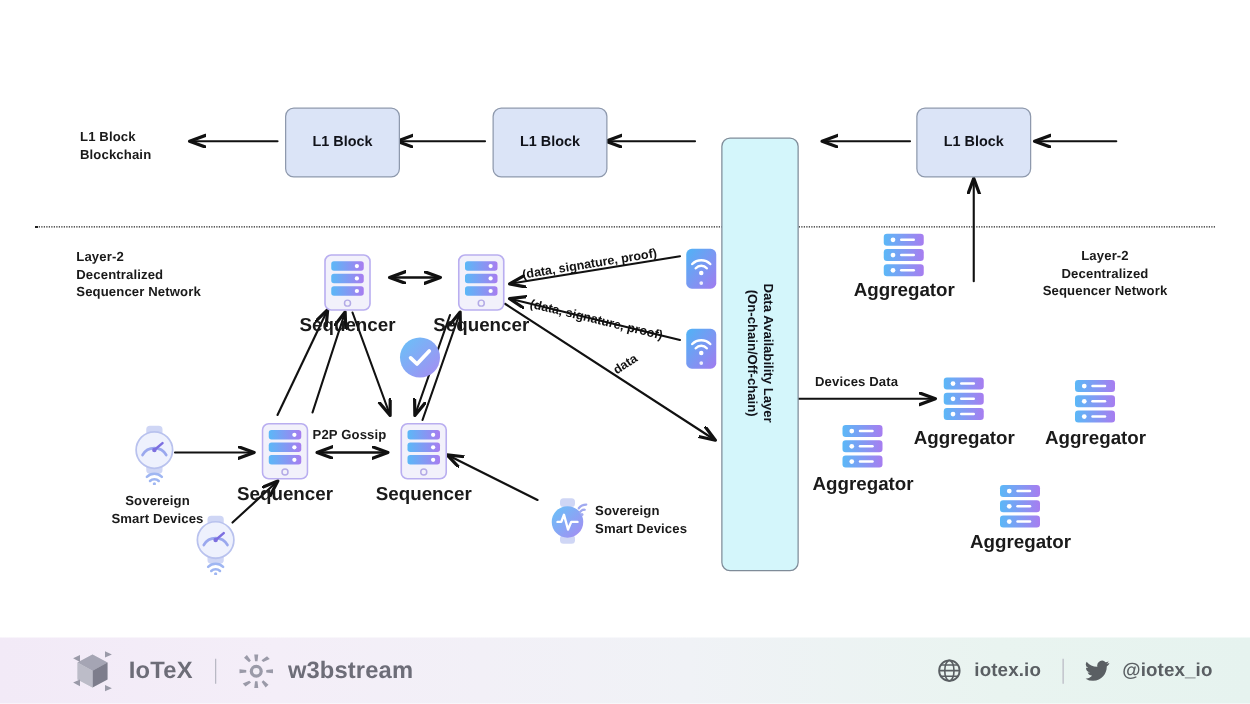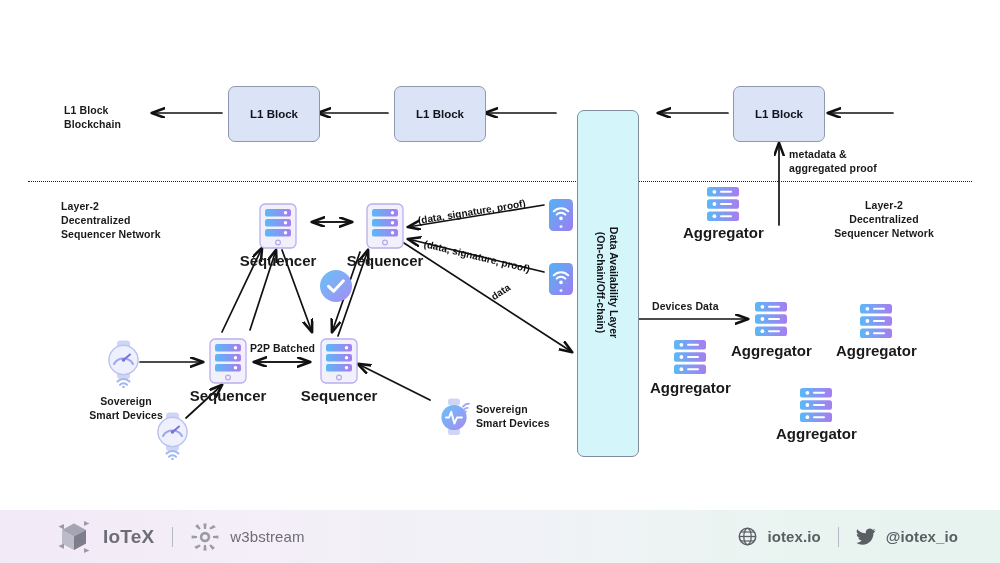--- a/index.html
+++ b/index.html
@@ -90,23 +90,23 @@
   
   svg.layer{position:absolute;left:0;top:0;width:1000px;height:510px;overflow:visible;pointer-events:none;}
 
   
   .footer{
     position:absolute;left:0;top:510px;width:1000px;height:53px;
     background:linear-gradient(90deg,#f2eaf7 0%,#f4eef8 22%,#f0f2f6 55%,#e9f4f0 80%,#e6f3ef 100%);
     display:flex;align-items:center;
   }
   .footer-left{position:absolute;left:56px;top:0;height:53px;display:flex;align-items:center;gap:11px;}
-  .footer-right{position:absolute;right:42px;top:0;height:53px;display:flex;align-items:center;gap:10px;}
+  .footer-right{position:absolute;right:30px;top:0;height:53px;display:flex;align-items:center;gap:10px;}
   .brand-txt{font-size:19px;font-weight:700;color:#6d6d78;letter-spacing:.2px;}
-  .brand-txt2{font-size:15px;font-weight:400;color:#6d6d78;letter-spacing:.1px;}
+  .brand-txt2{font-size:19px;font-weight:700;color:#6d6d78;letter-spacing:.1px;}
   .sep{width:1px;height:20px;background:#b9b9c4;margin:0 7px;}
   .foot-link{font-size:15px;font-weight:700;color:#5a5f63;letter-spacing:.1px;}
   .foot-ic{display:flex;align-items:center;}
 </style>
 </head>
 <body>
 
 <div id="stage">
 
   <div class="canvas">
@@ -183,24 +183,22 @@
 (On-chain/Off-chain)</div>
 
     <div class="lbl" style="left:64px;top:103px;">L1 Block
 Blockchain</div>
     <div class="lbl" style="left:61px;top:199px;">Layer-2
 Decentralized
 Sequencer Network</div>
     <div class="lbl center" style="left:814px;top:198px;width:140px;">Layer-2
 Decentralized
 Sequencer Network</div>
-    <div class="lbl" style="left:789px;top:147px;">metadata &amp;
-aggregated proof</div>
     <div class="lbl" style="left:652px;top:299px;">Devices Data</div>
-    <div class="lbl" style="left:250px;top:341px;">P2P Batched</div>
+    <div class="lbl" style="left:250px;top:341px;">P2P Gossip</div>
 
     <div class="arrow-lbl" style="left:418px;top:215px;transform:rotate(-9.2deg);">(data, signature, proof)</div>
     <div class="arrow-lbl" style="left:424px;top:238px;transform:rotate(13.6deg);">(data, signature, proof)</div>
     <div class="arrow-lbl" style="left:492px;top:292px;transform:rotate(-33deg);">data</div>
 
     <svg class="abs" style="left:259px;top:203px;" width="38" height="46" viewBox="0 0 38 46">
       <rect x="1" y="1" width="36" height="44" rx="5" fill="#f2f1fb" stroke="#b9aef0" stroke-width="1.3"></rect>
       <rect x="6" y="6" width="26" height="7.6" rx="2.2" fill="url(#gb2)"></rect>
       <rect x="6" y="16" width="26" height="7.6" rx="2.2" fill="url(#gb2)"></rect>
       <rect x="6" y="26" width="26" height="7.6" rx="2.2" fill="url(#gb2)"></rect>

